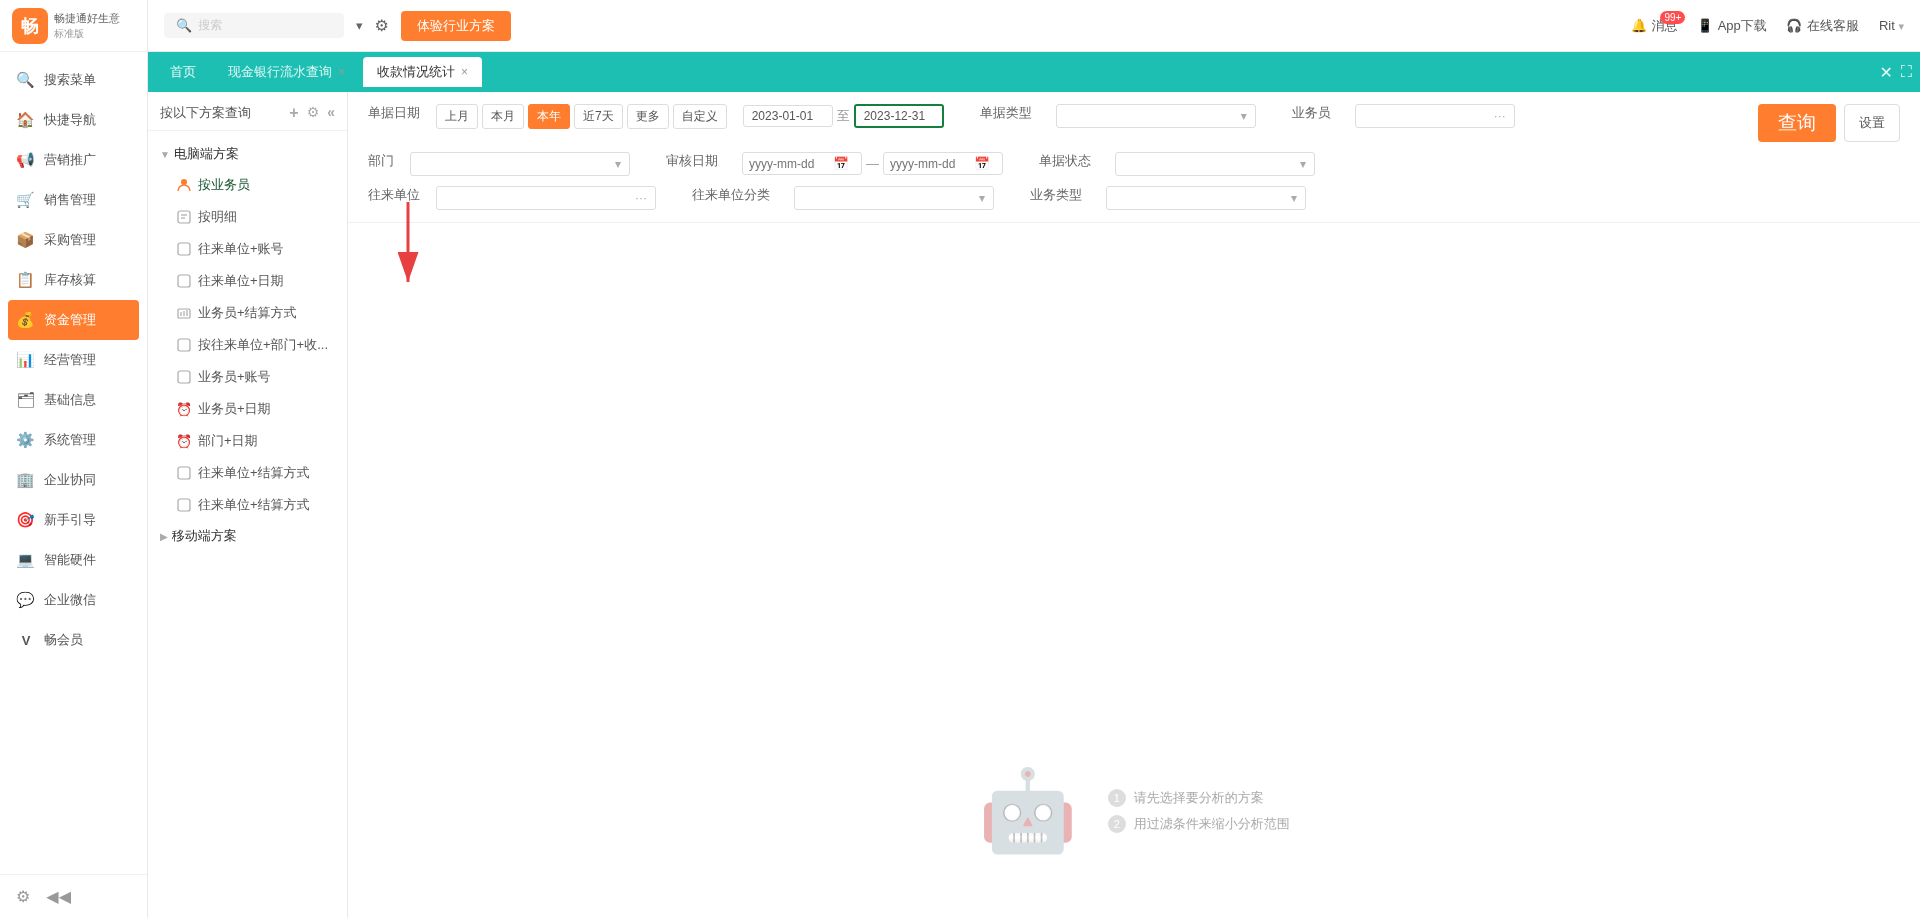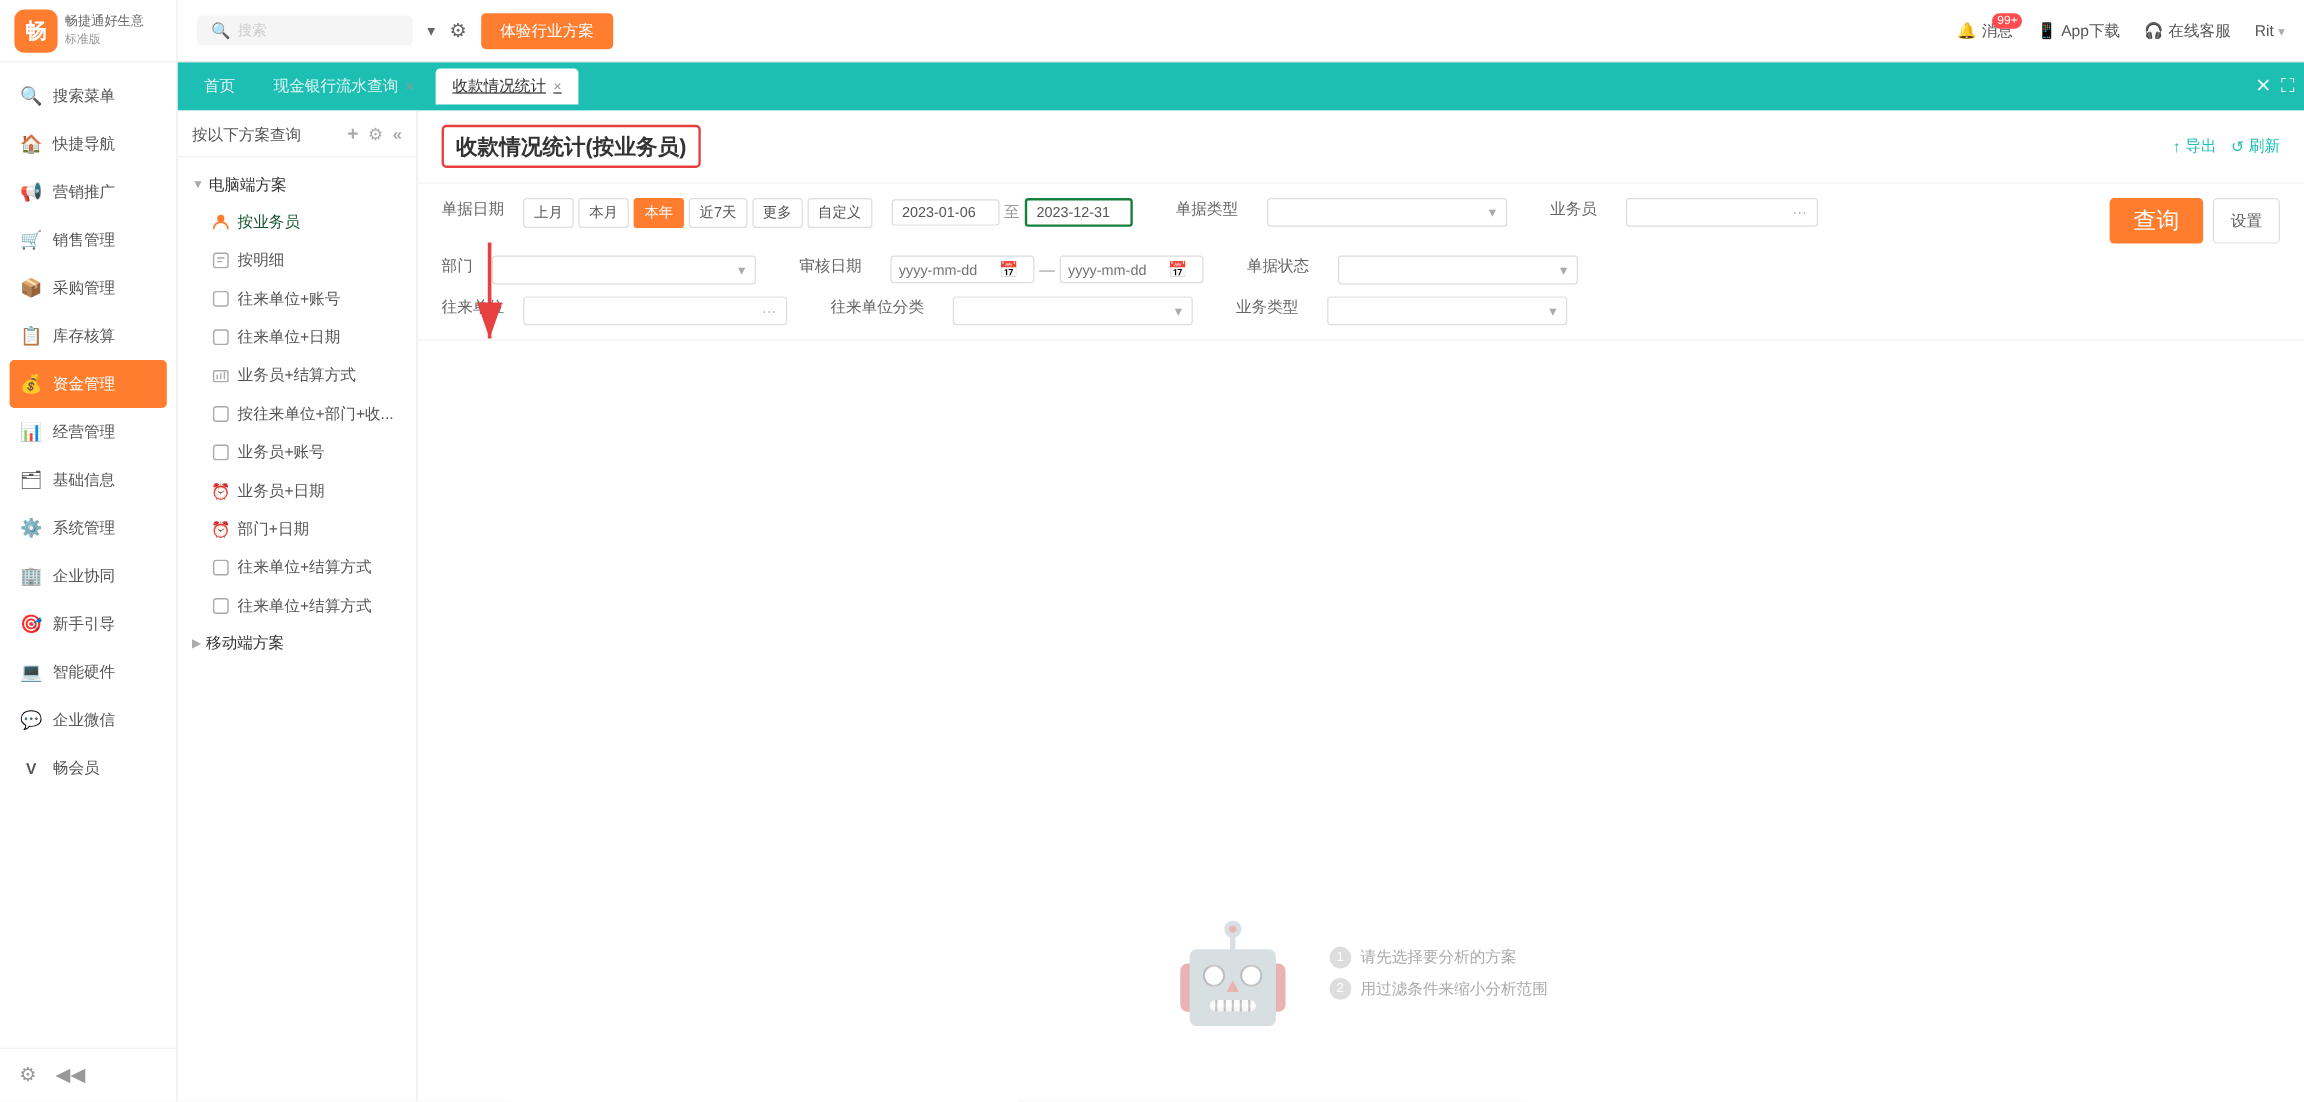--- a/index.html
+++ b/index.html
@@ -31,21 +31,21 @@
     .header-msg { display: flex; align-items: center; gap: 4px; color: #555; cursor: pointer; position: relative; font-size: 13px; }
     .msg-badge { background: #ff4d4f; color: #fff; font-size: 10px; border-radius: 8px; padding: 1px 4px; position: absolute; top: -6px; right: -8px; }
     .header-app { display: flex; align-items: center; gap: 4px; color: #555; cursor: pointer; font-size: 13px; }
     .header-service { display: flex; align-items: center; gap: 4px; color: #555; cursor: pointer; font-size: 13px; }
     .header-user { color: #555; font-size: 13px; cursor: pointer; }
 
     
     .tab-bar { height: 40px; background: #1ebfb3; display: flex; align-items: center; padding: 0 8px; gap: 4px; position: relative; }
     .tab-item { display: flex; align-items: center; padding: 6px 14px; border-radius: 4px 4px 0 0; cursor: pointer; font-size: 13px; color: rgba(255,255,255,0.85); gap: 6px; }
     .tab-item.home { background: transparent; color: rgba(255,255,255,0.9); }
-    .tab-item.active { background: #fff; color: #333; text-decoration: underline; }
+    .tab-item.active { background: #fff; color: #333; }
     .tab-item .close-btn { font-size: 12px; color: #999; cursor: pointer; }
     .tab-right { margin-left: auto; display: flex; align-items: center; gap: 8px; }
     .tab-action-btn { color: rgba(255,255,255,0.9); cursor: pointer; font-size: 16px; }
 
     
     .page-content { flex: 1; display: flex; overflow: hidden; }
 
     
     .left-panel { width: 200px; background: #fff; border-right: 1px solid #e8e8e8; display: flex; flex-direction: column; flex-shrink: 0; }
     .left-panel-header { display: flex; align-items: center; padding: 12px 12px 8px; border-bottom: 1px solid #f0f0f0; }
@@ -344,50 +344,35 @@
           <div class="panel-section-title">
             <span class="arrow">▶</span>
             <span class="section-label">移动端方案</span>
           </div>
         </div>
       </div>
     </div>
 
     <div class="right-content" style="position:relative;">
 
-      <div class="page-header">
-        <div class="page-title-box">
-          <span class="page-title">收款情况统计(按业务员)</span>
-        </div>
-        <div class="page-header-actions">
-          <div class="export-btn">
-            <span>↑</span>
-            <span>导出</span>
-          </div>
-          <div class="refresh-btn">
-            <span>↺</span>
-            <span>刷新</span>
-          </div>
-        </div>
-      </div>
 
       <div class="filter-area">
 
         <div class="filter-row">
           <span class="filter-label">单据日期</span>
           <div class="filter-date-group">
             <button class="date-btn">上月</button>
             <button class="date-btn">本月</button>
             <button class="date-btn active">本年</button>
             <button class="date-btn">近7天</button>
             <button class="date-btn">更多</button>
             <button class="date-btn">自定义</button>
           </div>
           <div class="filter-date-range">
-            <span class="date-input" style="cursor:pointer;border:1px solid #ddd;border-radius:3px;padding:3px 8px;font-size:12px;color:#555;">2023-01-06</span>
+            <span class="date-input" style="cursor:pointer;border:1px solid #ddd;border-radius:3px;padding:3px 8px;font-size:12px;color:#555;">2023-01-01</span>
             <span class="date-separator">至</span>
             <span class="date-input" style="cursor:pointer;border:2px solid #15803d;border-radius:3px;padding:3px 8px;font-size:12px;color:#555;">2023-12-31</span>
           </div>
           <span class="filter-type-label" style="margin-left:20px;">单据类型</span>
           <div class="filter-select" style="min-width:200px;">
             <span class="filter-select-text"></span>
             <span class="filter-select-arrow">▾</span>
           </div>
           <span class="filter-type-label" style="margin-left:20px;">业务员</span>
           <div style="display:flex;align-items:center;border:1px solid #ddd;border-radius:3px;padding:4px 8px;background:#fff;min-width:160px;">

